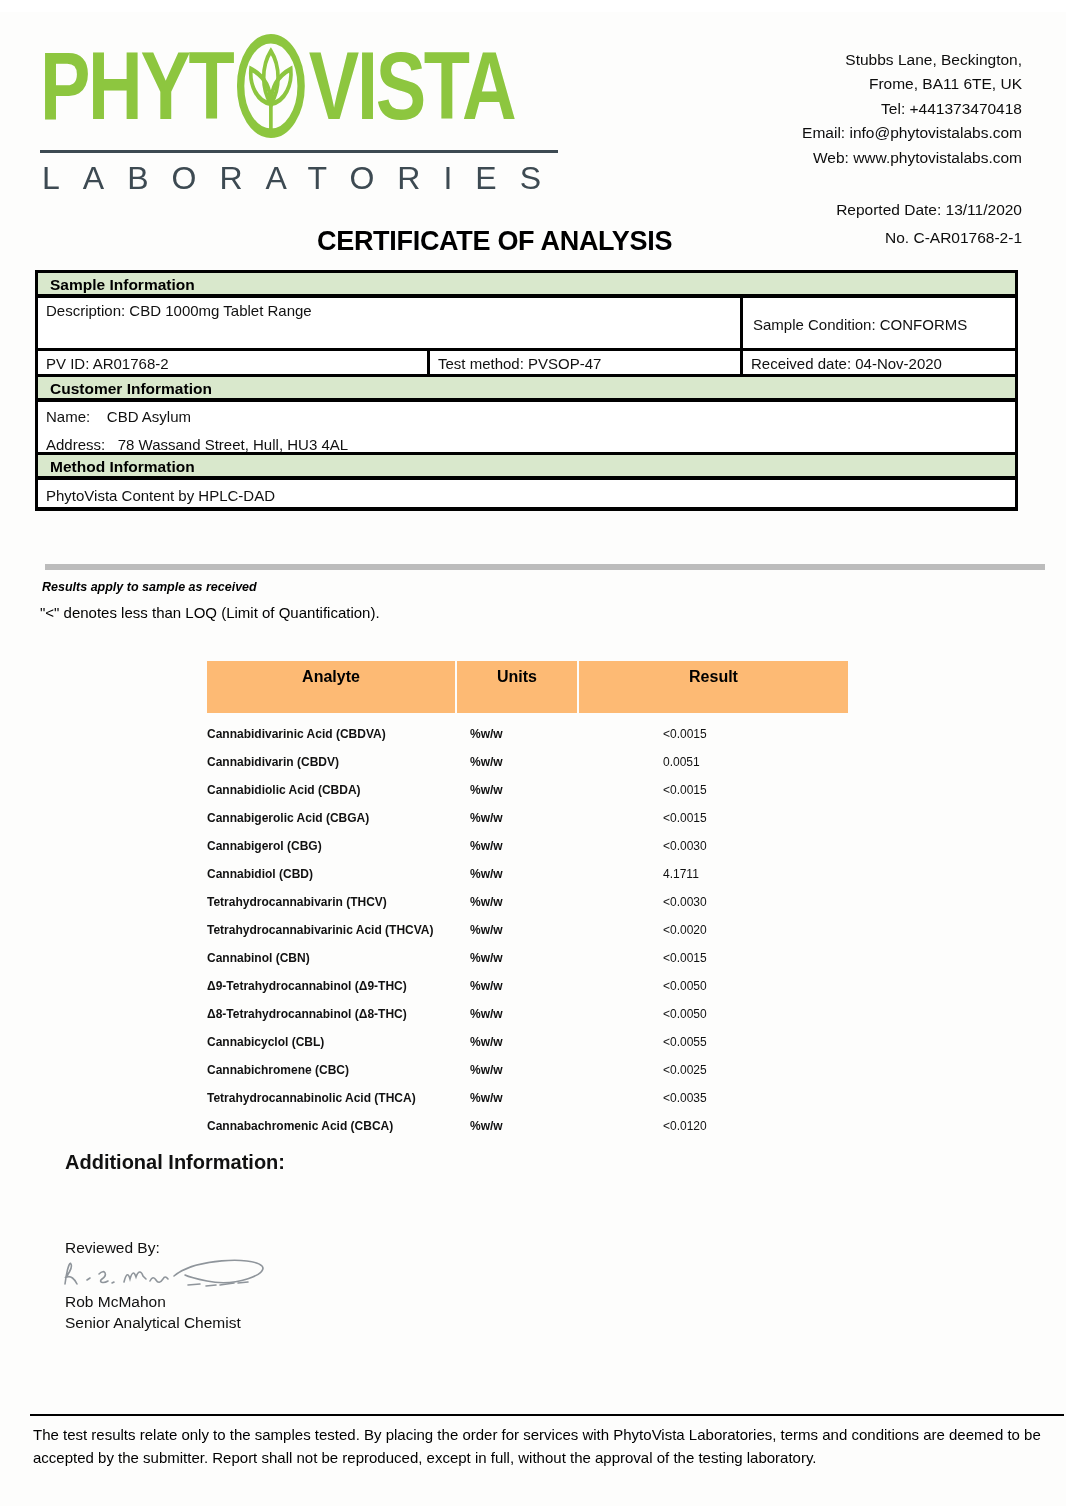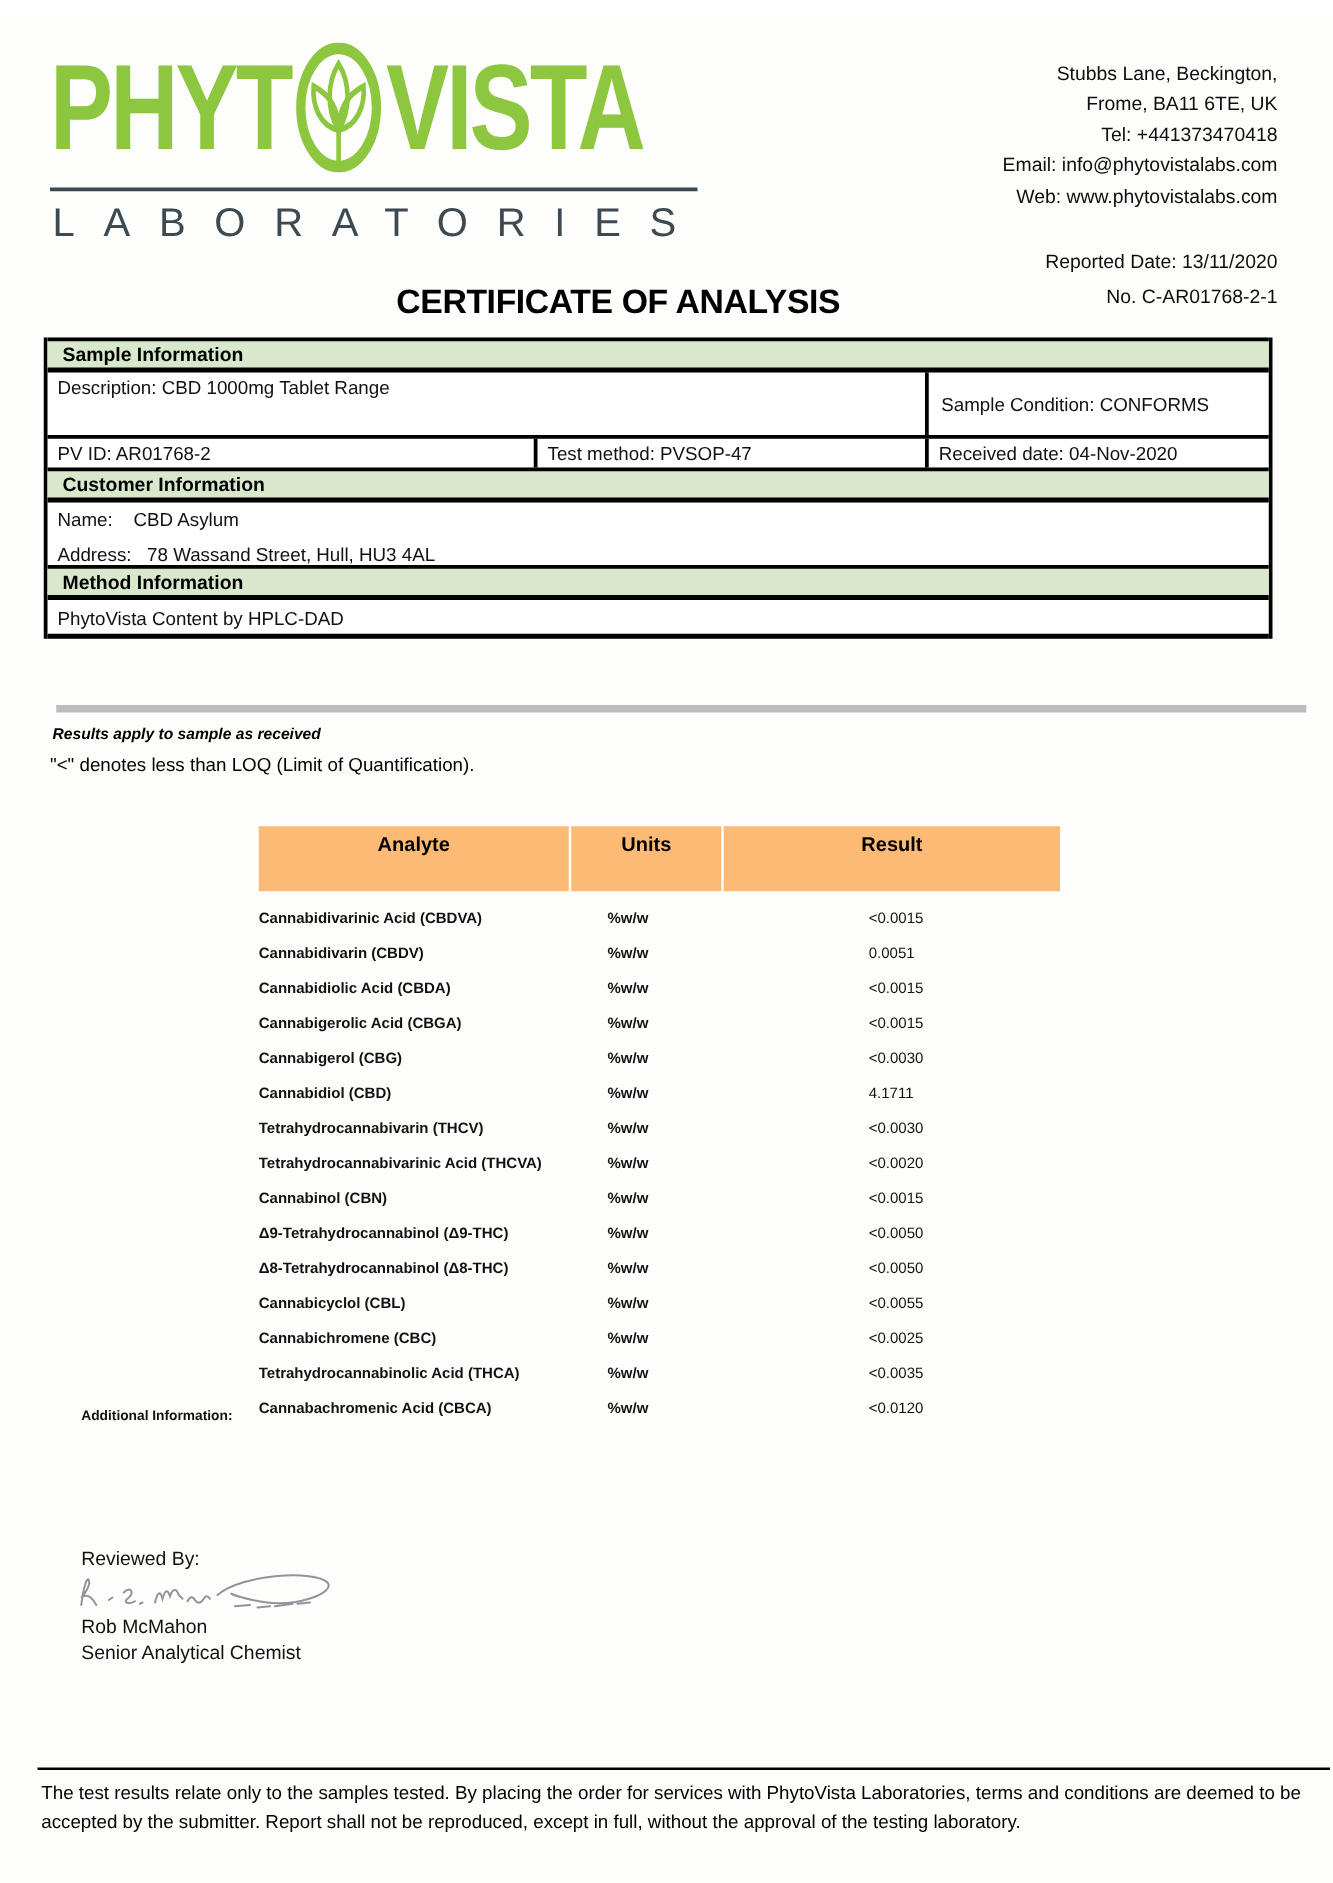--- a/index.html
+++ b/index.html
@@ -75,27 +75,27 @@
   .note-loq { position:absolute; left:40px; top:592px; font-size:15px; color:#000; }
 
   
   .results { position:absolute; left:207px; top:649px; width:641px; }
   .thead { display:grid; grid-template-columns:248px 120px auto; column-gap:2px; }
   .thead .th {
     background:#fdba74; height:52px; text-align:center; font-weight:700;
     font-size:16px; padding-top:7px; color:#000;
   }
   .tbody { margin-top:7px; }
-  .trow { display:grid; grid-template-columns:248px 120px auto; height:28px; align-items:center;gap:16px; }
+  .trow { display:grid; grid-template-columns:248px 120px auto; height:28px; align-items:center; }
   .td-analyte { font-weight:700; font-size:12px; }
   .td-units   { font-weight:700; font-size:12px; padding-left:15px; }
   .td-result  { font-size:12px; padding-left:88px; }
 
   
-  .additional { position:absolute; left:65px; top:1115px; font-size:11px; font-weight:700; }
+  .additional { position:absolute; left:65px; top:1139px; font-size:20px; font-weight:700; }
   .reviewed-label { position:absolute; left:65px; top:1227px; font-size:15.5px; }
   .signature { position:absolute; left:56px; top:1241px; width:220px; height:42px; }
   .reviewer-name { position:absolute; left:65px; top:1281px; font-size:15.5px; }
   .reviewer-title { position:absolute; left:65px; top:1302px; font-size:15.5px; }
 
   .footer-rule { position:absolute; left:30px; top:1402px; width:1034px; height:2px; background:#000; }
   .footer-text {
     position:absolute; left:33px; top:1412px; width:1012px;
     font-size:15px; line-height:1.5; color:#000;
   }

